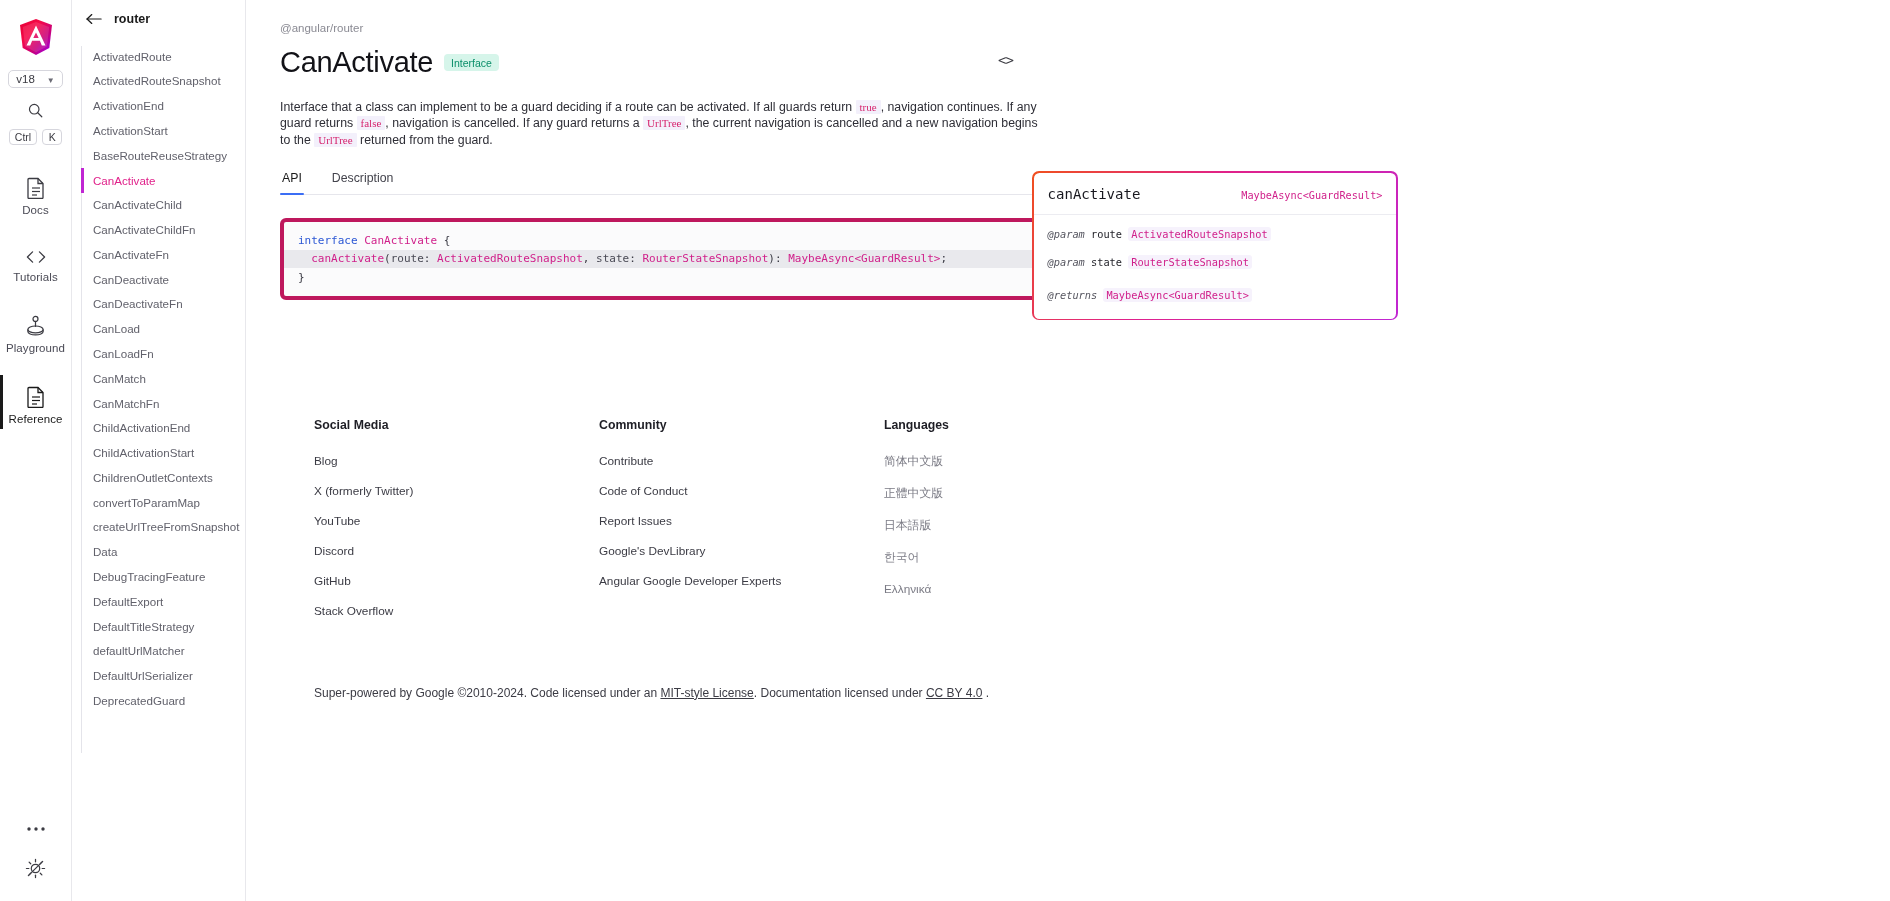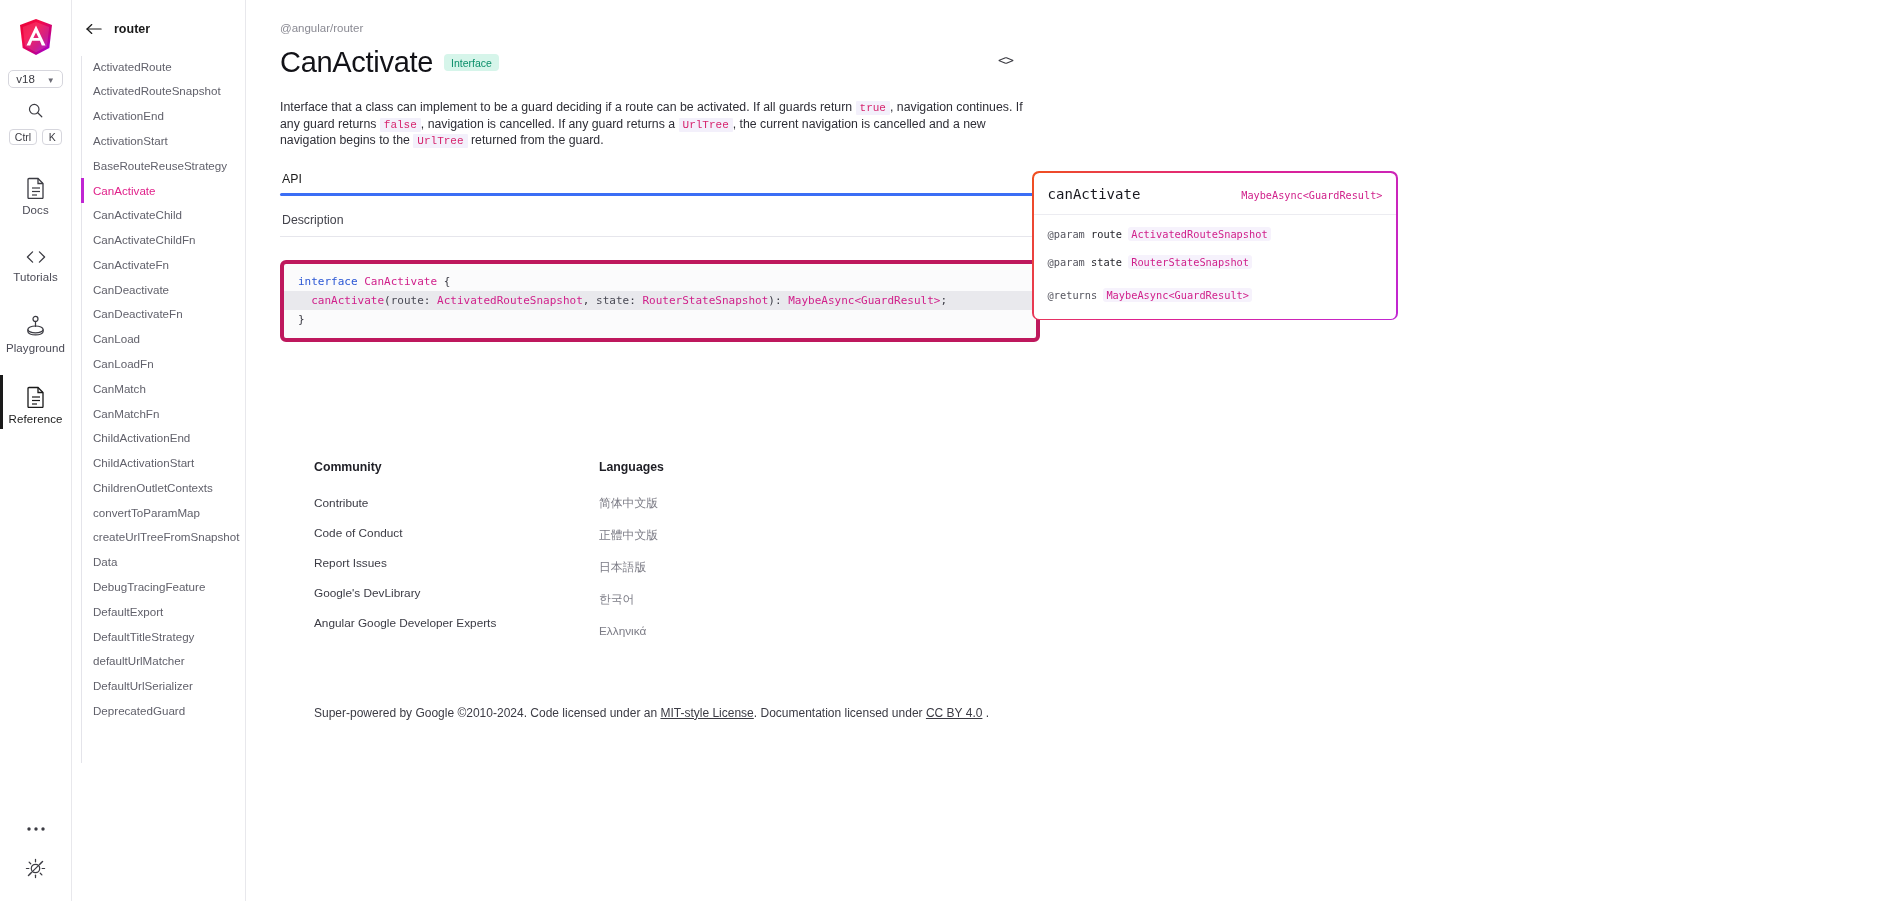--- a/index.html
+++ b/index.html
@@ -47,21 +47,21 @@
     width: 3px; height: 54px; background: #1a1a1a;
   }
   .rail-spacer { flex: 1; }
   .rail-bottom { display: flex; flex-direction: column; align-items: center; gap: 26px; padding-bottom: 22px; }
   .rail-bottom svg { cursor: pointer; }
 
   
   .navcol {
     width: 174px; min-width: 174px; height: 901px;
     background: #fff; border-right: 1px solid #e8e8ec;
-    padding-top: 22px; overflow: hidden; position: relative;
+    padding-top: 12px; overflow: hidden; position: relative;
   }
   .nav-head {
     display: flex; align-items: center; gap: 12px;
     padding: 0 0 0 14px; margin-bottom: 18px; cursor: pointer;
   }
   .nav-head .ttl { font-size: 12.5px; color: #1a1a1a; font-weight: 600; }
   .nav-list { position: relative; padding-left: 4px; }
   .nav-list::before {
     content: ""; position: absolute; left: 9px; top: 2px; bottom: -40px;
     width: 1px; background: #e4e4ea;
@@ -90,24 +90,24 @@
   .code-toggle {
     position: absolute; left: 718px; top: 6px;
     font-family: "DejaVu Sans Mono", monospace; font-size: 14px;
     color: #3b3b42; cursor: pointer; letter-spacing: -1px;
   }
   .desc {
     font-size: 12.3px; color: #2e2e36; line-height: 1.33;
     max-width: 762px; margin-bottom: 23px;
   }
   .icode {
-    font-family: Liberation Mono, monospace; font-size: 11px;
+    font-family: Liberation Serif, serif; font-size: 11px;
     background: #f3f0fb; color: #d6246e; padding: 1px 4px; border-radius: 1px; text-align: right;
   }
-  .tabs { display: flex; gap: 18px; border-bottom: 1px solid #e6e6ec; max-width: 760px; flex-direction: column; }
+  .tabs { display: flex; gap: 26px; border-bottom: 1px solid #e6e6ec; max-width: 760px; }
   .tab {
     font-size: 12.3px; color: #43434c; padding: 0 2px 9px 2px;
     cursor: pointer; position: relative;
   }
   .tab.active { color: #1a1a1a; }
   .tab.active::after {
     content: ""; position: absolute; left: 0; right: 0; bottom: -1px;
     height: 2.5px; background: #3b6ef5; border-radius: 2px;
   }
   .codeblock {
@@ -134,21 +134,21 @@
   .apicard-inner { background: #fff; border-radius: 5.5px; overflow: hidden; }
   .apicard-head {
     padding: 13px 14px 12px 14px; border-bottom: 1px solid #ececf1;
     display: flex; align-items: baseline; justify-content: space-between;
   }
   .apicard-name { font-family: "DejaVu Sans Mono", monospace; font-size: 14px; color: #18181f; }
   .apicard-ret { font-family: "DejaVu Sans Mono", monospace; font-size: 10.2px; color: #d01f8a; }
   .apicard-body { padding: 13px 14px 16px 14px; }
   .prow { font-family: "DejaVu Sans Mono", monospace; font-size: 10.3px; margin-bottom: 15px; line-height: 1.3; }
   .prow:last-child { margin-bottom: 0; }
-  .ptag { color: #55555f; }
+  .ptag { color: #55555f; font-style: italic; }
   .pname { color: #24242b; }
   .ptype { color: #d01f8a; background: #f6f2fc; padding: 1px 3px; border-radius: 3px; }
   .prow.ret { margin-top: 20px; }
 
   
   .footer { margin-top: 118px; padding: 0 0 0 34px; }
   .fcols { display: flex; }
   .fcol-social { width: 285px; }
   .fcol-comm { width: 285px; }
   .fcol-res { width: 285px; }
@@ -328,20 +328,29 @@
 
       <div class="codeblock">
         <div class="cline"><span class="k-kw">interface</span> <span class="k-cls">CanActivate</span> <span class="k-punc">{</span></div>
         <div class="cline hl">  <span class="k-fn">canActivate</span><span class="k-punc">(</span><span class="k-pn">route</span><span class="k-punc">: </span><span class="k-type">ActivatedRouteSnapshot</span><span class="k-punc">, </span><span class="k-pn">state</span><span class="k-punc">: </span><span class="k-type">RouterStateSnapshot</span><span class="k-punc">): </span><span class="k-type">MaybeAsync&lt;GuardResult&gt;</span><span class="k-punc">;</span></div>
         <div class="cline"><span class="k-punc">}</span></div>
       </div>
 
       <div class="footer">
         <div class="fcols">
 
+          <div class="fcol-social">
+            <div class="fhead">Social Media</div>
+            <div class="flink">Blog</div>
+            <div class="flink">X (formerly Twitter)</div>
+            <div class="flink">YouTube</div>
+            <div class="flink">Discord</div>
+            <div class="flink">GitHub</div>
+            <div class="flink">Stack Overflow</div>
+          </div>
 
           <div class="fcol-comm">
             <div class="fhead">Community</div>
             <div class="flink">Contribute</div>
             <div class="flink">Code of Conduct</div>
             <div class="flink">Report Issues</div>
             <div class="flink">Google's DevLibrary</div>
             <div class="flink">Angular Google Developer Experts</div>
           </div>
 

